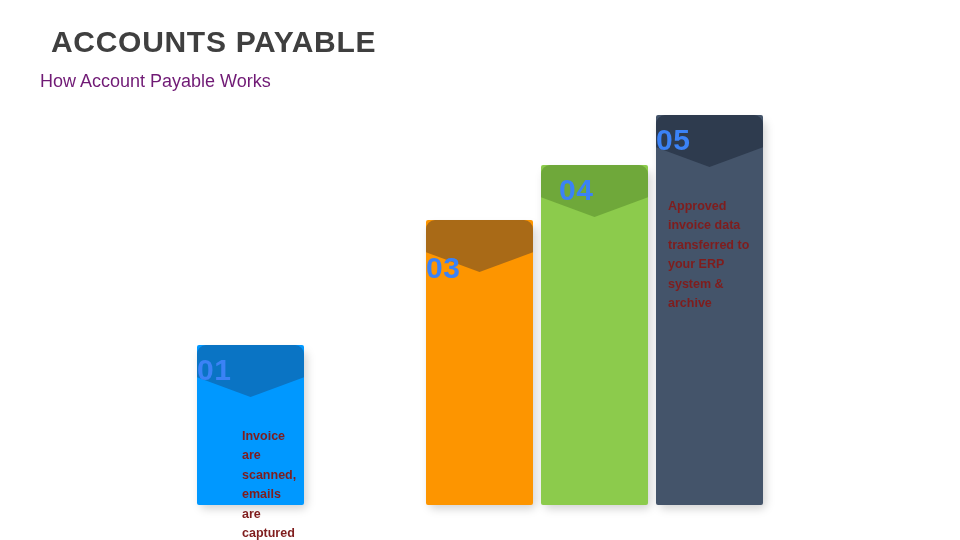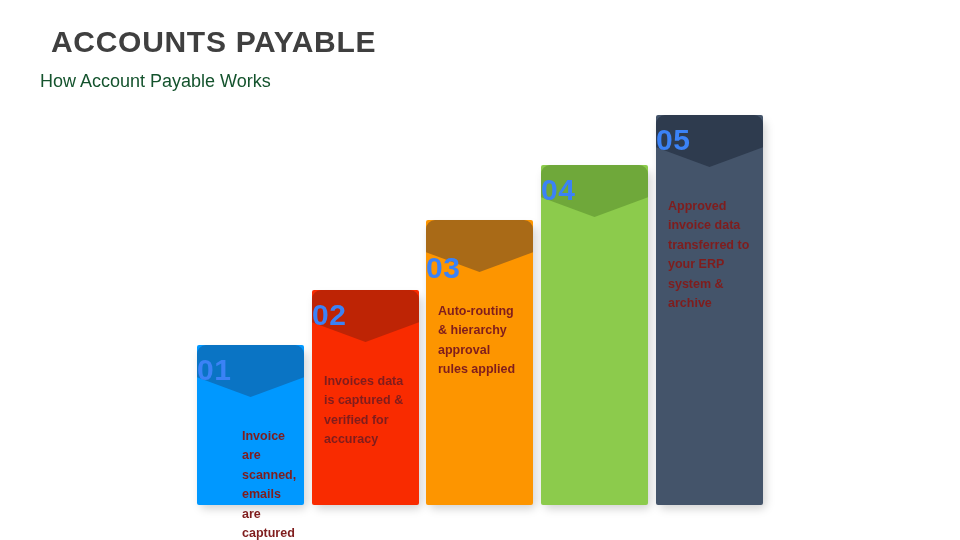--- a/index.html
+++ b/index.html
@@ -124,54 +124,46 @@
     z-index: 3;
   }
 </style>
 </head>
 <body style="background: rgb(255, 255, 255);">
 
 <div id="slide" style="background: rgb(255, 255, 255);">
 
   <div id="header">
     <h1 id="title" style="color: rgb(63, 63, 63);">ACCOUNTS PAYABLE</h1>
-    <h2 id="subtitle" style="color: #14532d;">How Account Payable Works</h2>
+    <h2 id="subtitle" style="color: #701a75;">How Account Payable Works</h2>
   </div>
 
   <div id="chart">
 
     <div class="step" style="left: 197px; width: 107px; height: 160px;">
       <div class="shadow"></div>
       <div class="body" style="height: 160px; background: rgb(0, 152, 255);"></div>
       <div class="head" style="height: 52px; background: rgb(10, 116, 196);"></div>
       <div class="num" style="top: 8px;">01</div>
       <div class="desc" style="top: 82px; padding-left: 45px;">Invoice are scanned, emails are captured</div>
     </div>
 
-    <div class="step" style="left: 312px; width: 107px; height: 215px;">
-      <div class="shadow"></div>
-      <div class="body" style="height: 215px; background: rgb(249, 43, 0);"></div>
-      <div class="head" style="height: 52px; background: rgb(190, 36, 5);"></div>
-      <div class="num" style="top: 8px;">02</div>
-      <div class="desc" style="top: 82px;">Invoices data is captured &amp; verified for accuracy</div>
-    </div>
 
     <div class="step" style="left: 426px; width: 107px; height: 285px;">
       <div class="shadow"></div>
       <div class="body" style="height: 285px; background: rgb(253, 149, 0);"></div>
       <div class="head" style="height: 52px; background: rgb(169, 106, 23);"></div>
       <div class="num" style="top: 8px; margin-top: 23px;">03</div>
-      <div class="desc" style="top: 82px;">Auto-routing &amp; hierarchy approval rules applied</div>
     </div>
 
     <div class="step" style="left: 541px; width: 107px; height: 340px;">
       <div class="shadow"></div>
       <div class="body" style="height: 340px; background: rgb(140, 203, 76);"></div>
       <div class="head" style="height: 52px; background: rgb(111, 168, 58);"></div>
-      <div class="num" style="top: 8px;">04</div>
+      <div class="num" style="top: 8px; margin-left: 18px;">04</div>
     </div>
 
     <div class="step" style="left: 656px; width: 107px; height: 390px;">
       <div class="shadow"></div>
       <div class="body" style="height: 390px; background: rgb(68, 84, 106);"></div>
       <div class="head" style="height: 52px; background: rgb(46, 59, 78);"></div>
       <div class="num" style="top: 8px;">05</div>
       <div class="desc" style="top: 82px;">Approved invoice data transferred to your ERP system &amp; archive</div>
     </div>
 

